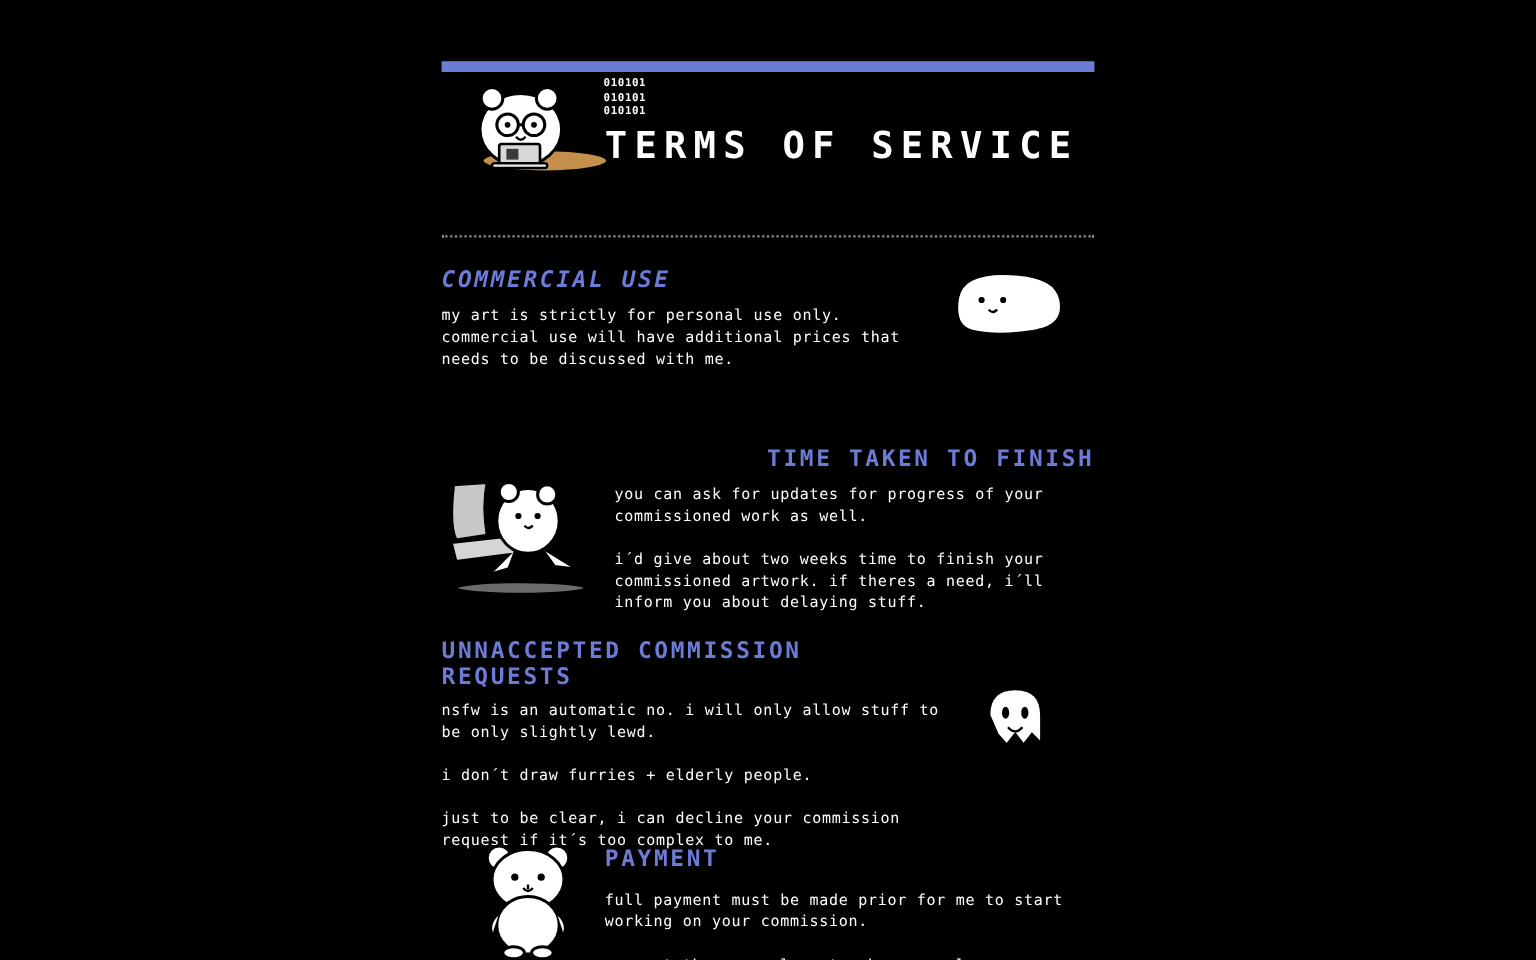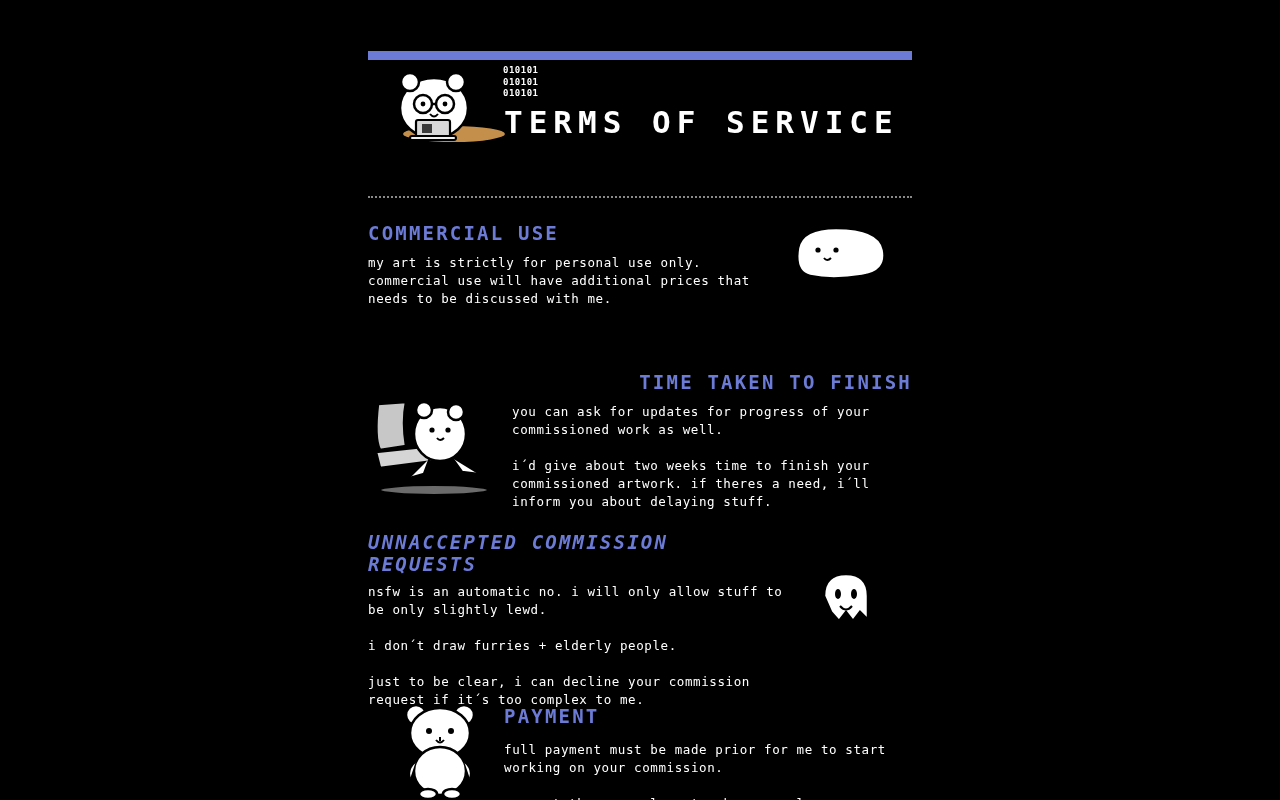--- a/index.html
+++ b/index.html
@@ -91,37 +91,37 @@
     white-space: pre-wrap;
   }
   .para + .para { margin-top: 18px; }
 
   .sec-commercial {
     position: absolute;
     left: 0;
     top: 222px;
     width: 420px;
   }
-  .sec-commercial .section-head { margin-bottom: 10px; }
+  .sec-commercial .section-head { margin-bottom: 10px; font-style: italic; }
 
   .sec-time {
     position: absolute;
     left: 144px;
     top: 371px;
     width: 400px;
   }
   .sec-time .section-head { margin-bottom: 10px; text-align: right; }
 
   .sec-unaccepted {
     position: absolute;
     left: 0;
     top: 531px;
     width: 420px;
   }
-  .sec-unaccepted .section-head { margin-bottom: 8px; font-style: italic; }
+  .sec-unaccepted .section-head { margin-bottom: 8px; }
 
   .sec-payment {
     position: absolute;
     left: 136px;
     top: 705px;
     width: 400px;
   }
   .sec-payment .section-head { margin-bottom: 14px; }
 
   

